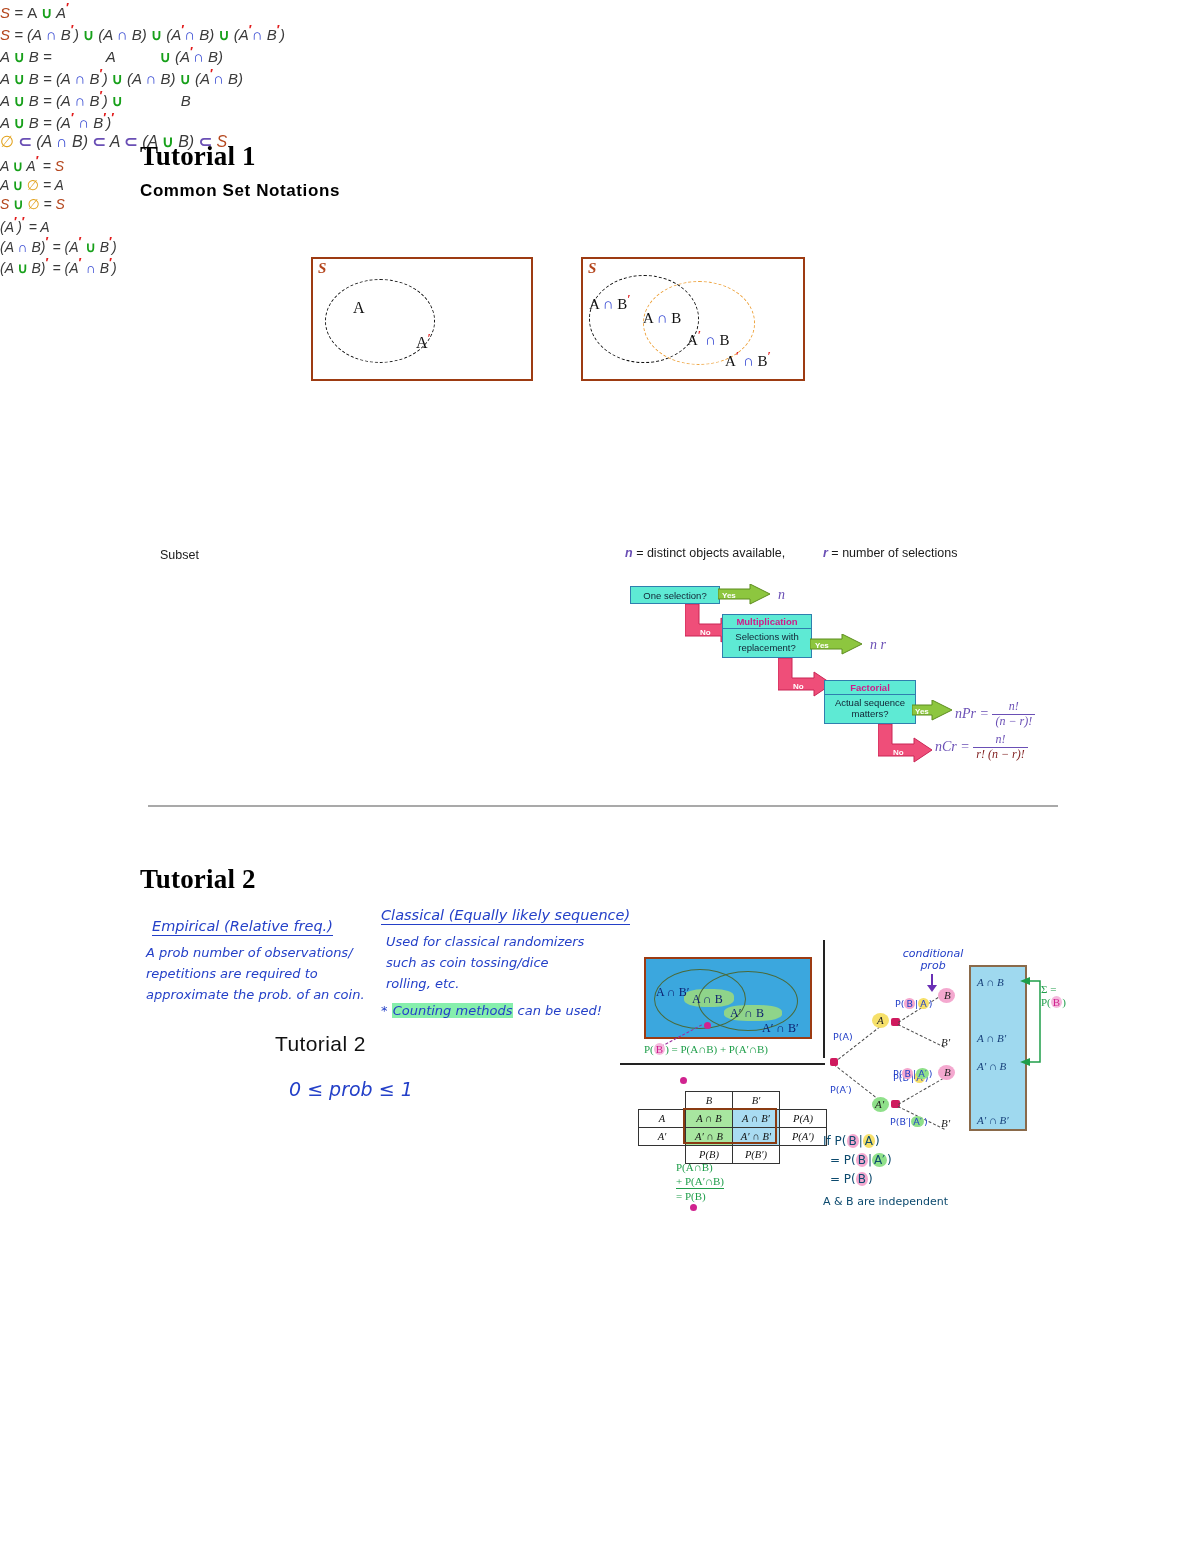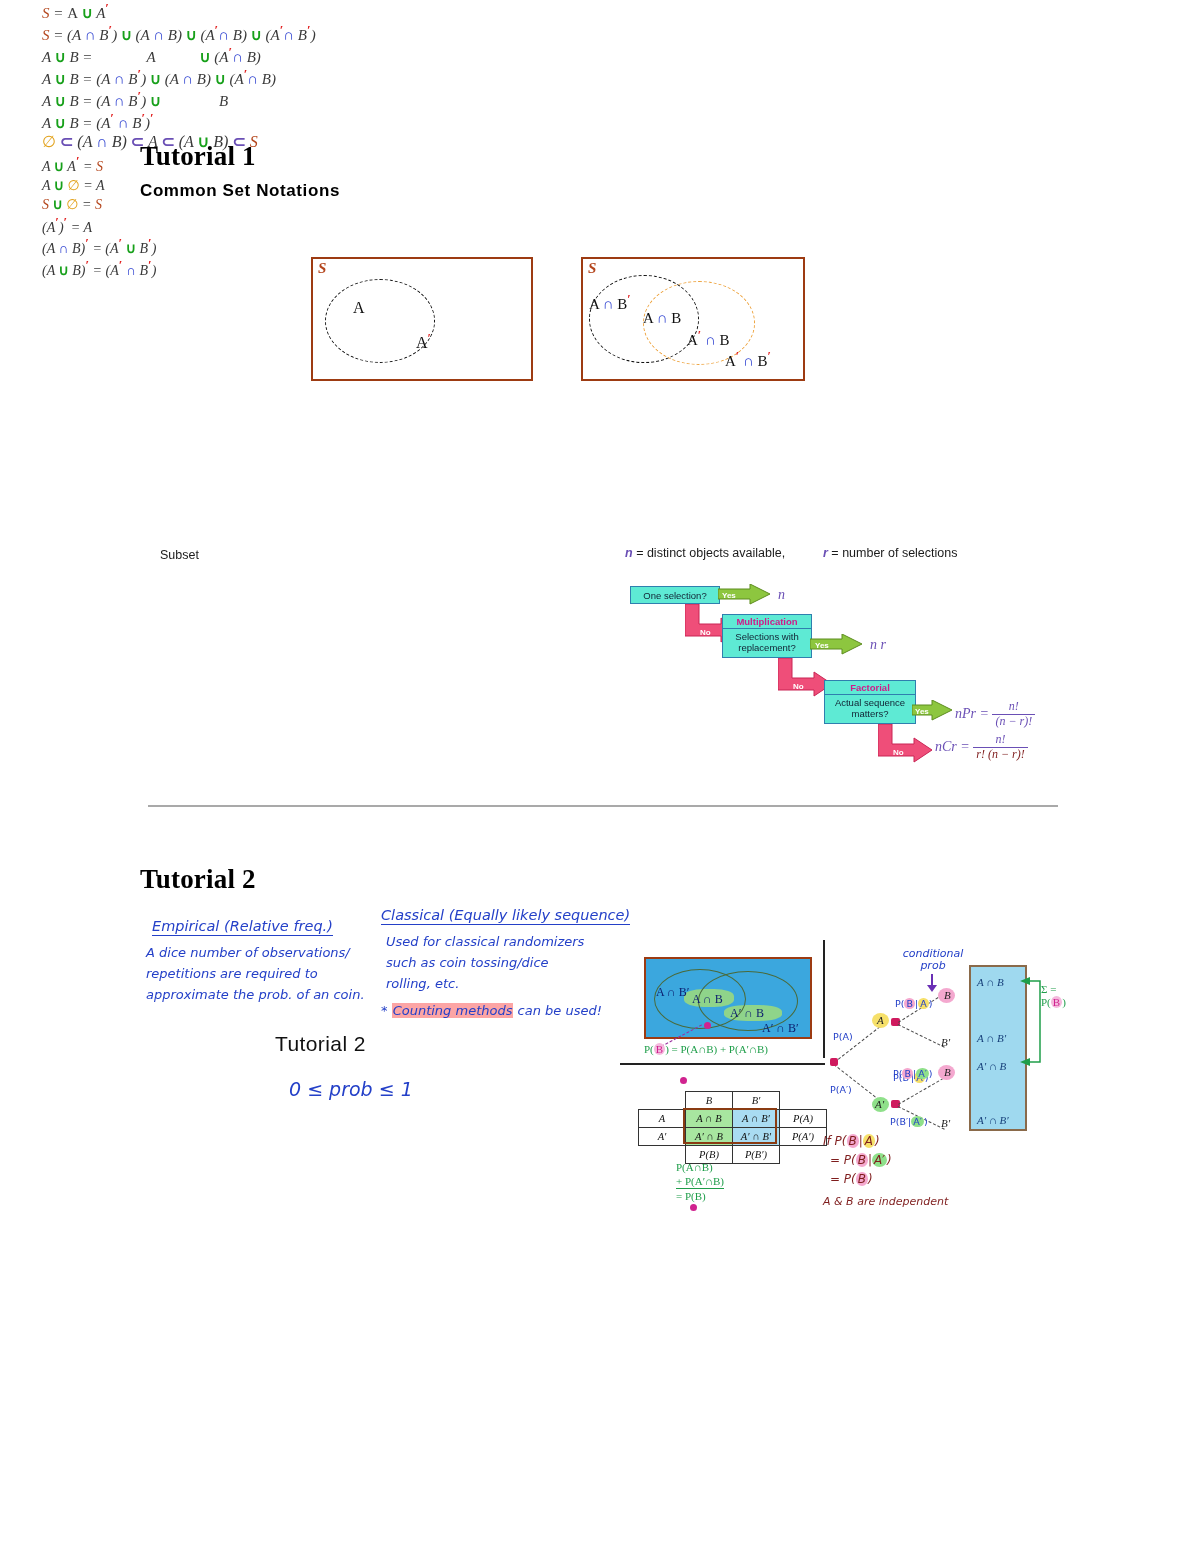--- a/index.html
+++ b/index.html
@@ -4,21 +4,21 @@
 <style>
   html,body{margin:0;padding:0;background:#ffffff;}
   body{width:1200px;height:1553px;position:relative;font-family:"Liberation Serif",serif;color:#000;}
   .page{position:relative;width:1200px;height:1553px;overflow:hidden;}
 
   
   .h-title{position:absolute;font-family:"Liberation Serif",serif;font-weight:bold;font-size:27px;letter-spacing:0.2px;color:#000;}
   .h-sub{position:absolute;font-family:"Liberation Sans",sans-serif;font-weight:bold;font-size:17px;letter-spacing:0.6px;color:#000;}
 
   
-  .math{font-family:Liberation Serif, serif;font-style:italic;font-size:15px;color:#3a3a3a;white-space:nowrap;margin-left:42px;}
+  .math{font-family:Liberation Sans, sans-serif;font-style:italic;font-size:15px;color:#3a3a3a;white-space:nowrap;}
   .math .op-u{font-style:normal;color:#17a01a;font-weight:bold;}
   .math .op-i{font-style:normal;color:#2b3fd0;font-weight:bold;}
   .math .sset{font-style:normal;color:#6a4fb5;font-weight:bold;}
   .math .s-let{color:#b4461d;}
   .math .prime{color:#e11b1b;font-style:normal;font-weight:bold;font-size:13px;vertical-align:super;}
   .math .empty{color:#e2a21c;font-style:normal;}
   .math .plain{font-style:normal;}
 
   
   .vbox{position:absolute;border:2px solid #9d3b12;background:#fff;box-sizing:border-box;}
@@ -45,21 +45,21 @@
   .frac .den{display:block;padding:0 3px;}
   .rfac{color:#7f1d1d;}
 
   
   .divider{position:absolute;height:2px;background:#a9a9a9;}
 
   
   .hw{position:absolute;font-family:"DejaVu Sans",sans-serif;color:#2440c8;white-space:nowrap;}
   .hw-h{font-size:14.5px;border-bottom:1.5px solid #2440c8;padding-bottom:1px;font-style:italic;}
   .hw-l{font-size:13px;font-style:italic;}
-  .hl{background:#fca5a5;padding:0 1px;}
+  .hl{background:#86efac;padding:0 1px;}
   .t2print{position:absolute;font-family:"Liberation Sans",sans-serif;font-size:21px;color:#111;letter-spacing:0.4px;}
   .hw-big{position:absolute;font-family:"DejaVu Sans",sans-serif;font-size:19px;color:#2440c8;font-style:italic;}
 
   
   .bluebox{position:absolute;background:#3ba7de;border:2px solid #9d3b12;box-sizing:border-box;}
   .b-ell{position:absolute;border:1px solid #4a6a3a;border-radius:50%;box-sizing:border-box;}
   .b-lbl{position:absolute;font-family:"Liberation Serif",serif;font-size:12px;color:#0b1c6e;white-space:nowrap;}
   .greenhi{position:absolute;background:#8fd48a;border-radius:40%;}
   .dot{position:absolute;width:7px;height:7px;background:#d0238f;border-radius:50%;}
   .dashline{position:absolute;border-top:1.5px dashed #9b2fa0;transform-origin:0 0;}
@@ -83,21 +83,21 @@
   .n-red{background:#cf1a5e;}
   .t-lbl{position:absolute;font-family:"DejaVu Sans",sans-serif;font-size:9.5px;color:#2440c8;white-space:nowrap;}
   .t-let{position:absolute;font-family:"Liberation Serif",serif;font-style:italic;font-size:11px;color:#222;}
   .hi-pink{background:#f4a8cf;border-radius:50%;padding:0 2px;}
   .hi-yellow{background:#f6e06a;border-radius:50%;padding:0 2px;}
   .hi-green{background:#8fe08a;border-radius:50%;padding:0 2px;}
   .cond{position:absolute;font-family:"DejaVu Sans",sans-serif;font-size:11px;color:#2440c8;font-style:italic;text-align:center;line-height:12px;}
   .rbox{position:absolute;background:#9fd9ef;border:2px solid #8a6a4a;box-sizing:border-box;}
   .rbox-lbl{position:absolute;font-family:"Liberation Serif",serif;font-style:italic;font-size:11px;color:#17407a;white-space:nowrap;}
   .sigma{position:absolute;font-family:"Liberation Serif",serif;font-size:11px;color:#1f9e4a;line-height:13px;}
-  .indep{position:absolute;font-family:"DejaVu Sans",sans-serif;font-size:12px;color:#7f1d1d;font-style:italic;line-height:17px;}
+  .indep{position:absolute;font-family:"DejaVu Sans",sans-serif;font-size:12px;color:#0c4a6e;line-height:17px;}
 </style>
 </head>
 <body>
 
 <div class="page">
 
   <div class="h-title" style="left:140px;top:141px;">Tutorial 1</div>
   <div class="h-sub" style="left:140px;top:181px;">Common Set Notations</div>
 
   <div class="math" style="left:324px;top:219px;">
@@ -220,21 +220,21 @@
       <span class="num">n!</span>
       <span class="den rfac">r! (n − r)!</span>
     </span>
   </div>
 
   <div class="divider" style="left:148px;top:805px;width:910px;"></div>
 
   <div class="h-title" style="left:140px;top:864px;">Tutorial 2</div>
 
   <div class="hw hw-h" style="left:152px;top:918px;">Empirical (Relative freq.)</div>
-  <div class="hw hw-l" style="left:146px;top:945px;">A dice number of observations/</div>
+  <div class="hw hw-l" style="left:146px;top:945px;">A prob number of observations/</div>
   <div class="hw hw-l" style="left:146px;top:966px;">repetitions are required to</div>
   <div class="hw hw-l" style="left:146px;top:987px;">approximate the prob. of an coin.</div>
 
   <div class="hw hw-h" style="left:381px;top:907px;">Classical (Equally likely sequence)</div>
   <div class="hw hw-l" style="left:386px;top:934px;">Used for classical randomizers</div>
   <div class="hw hw-l" style="left:386px;top:955px;">such as coin tossing/dice</div>
   <div class="hw hw-l" style="left:386px;top:976px;">rolling, etc.</div>
   <div class="hw hw-l" style="left:381px;top:1003px;">
     <span>*</span>
     <span class="hl">Counting methods</span><span> can be used!</span>

